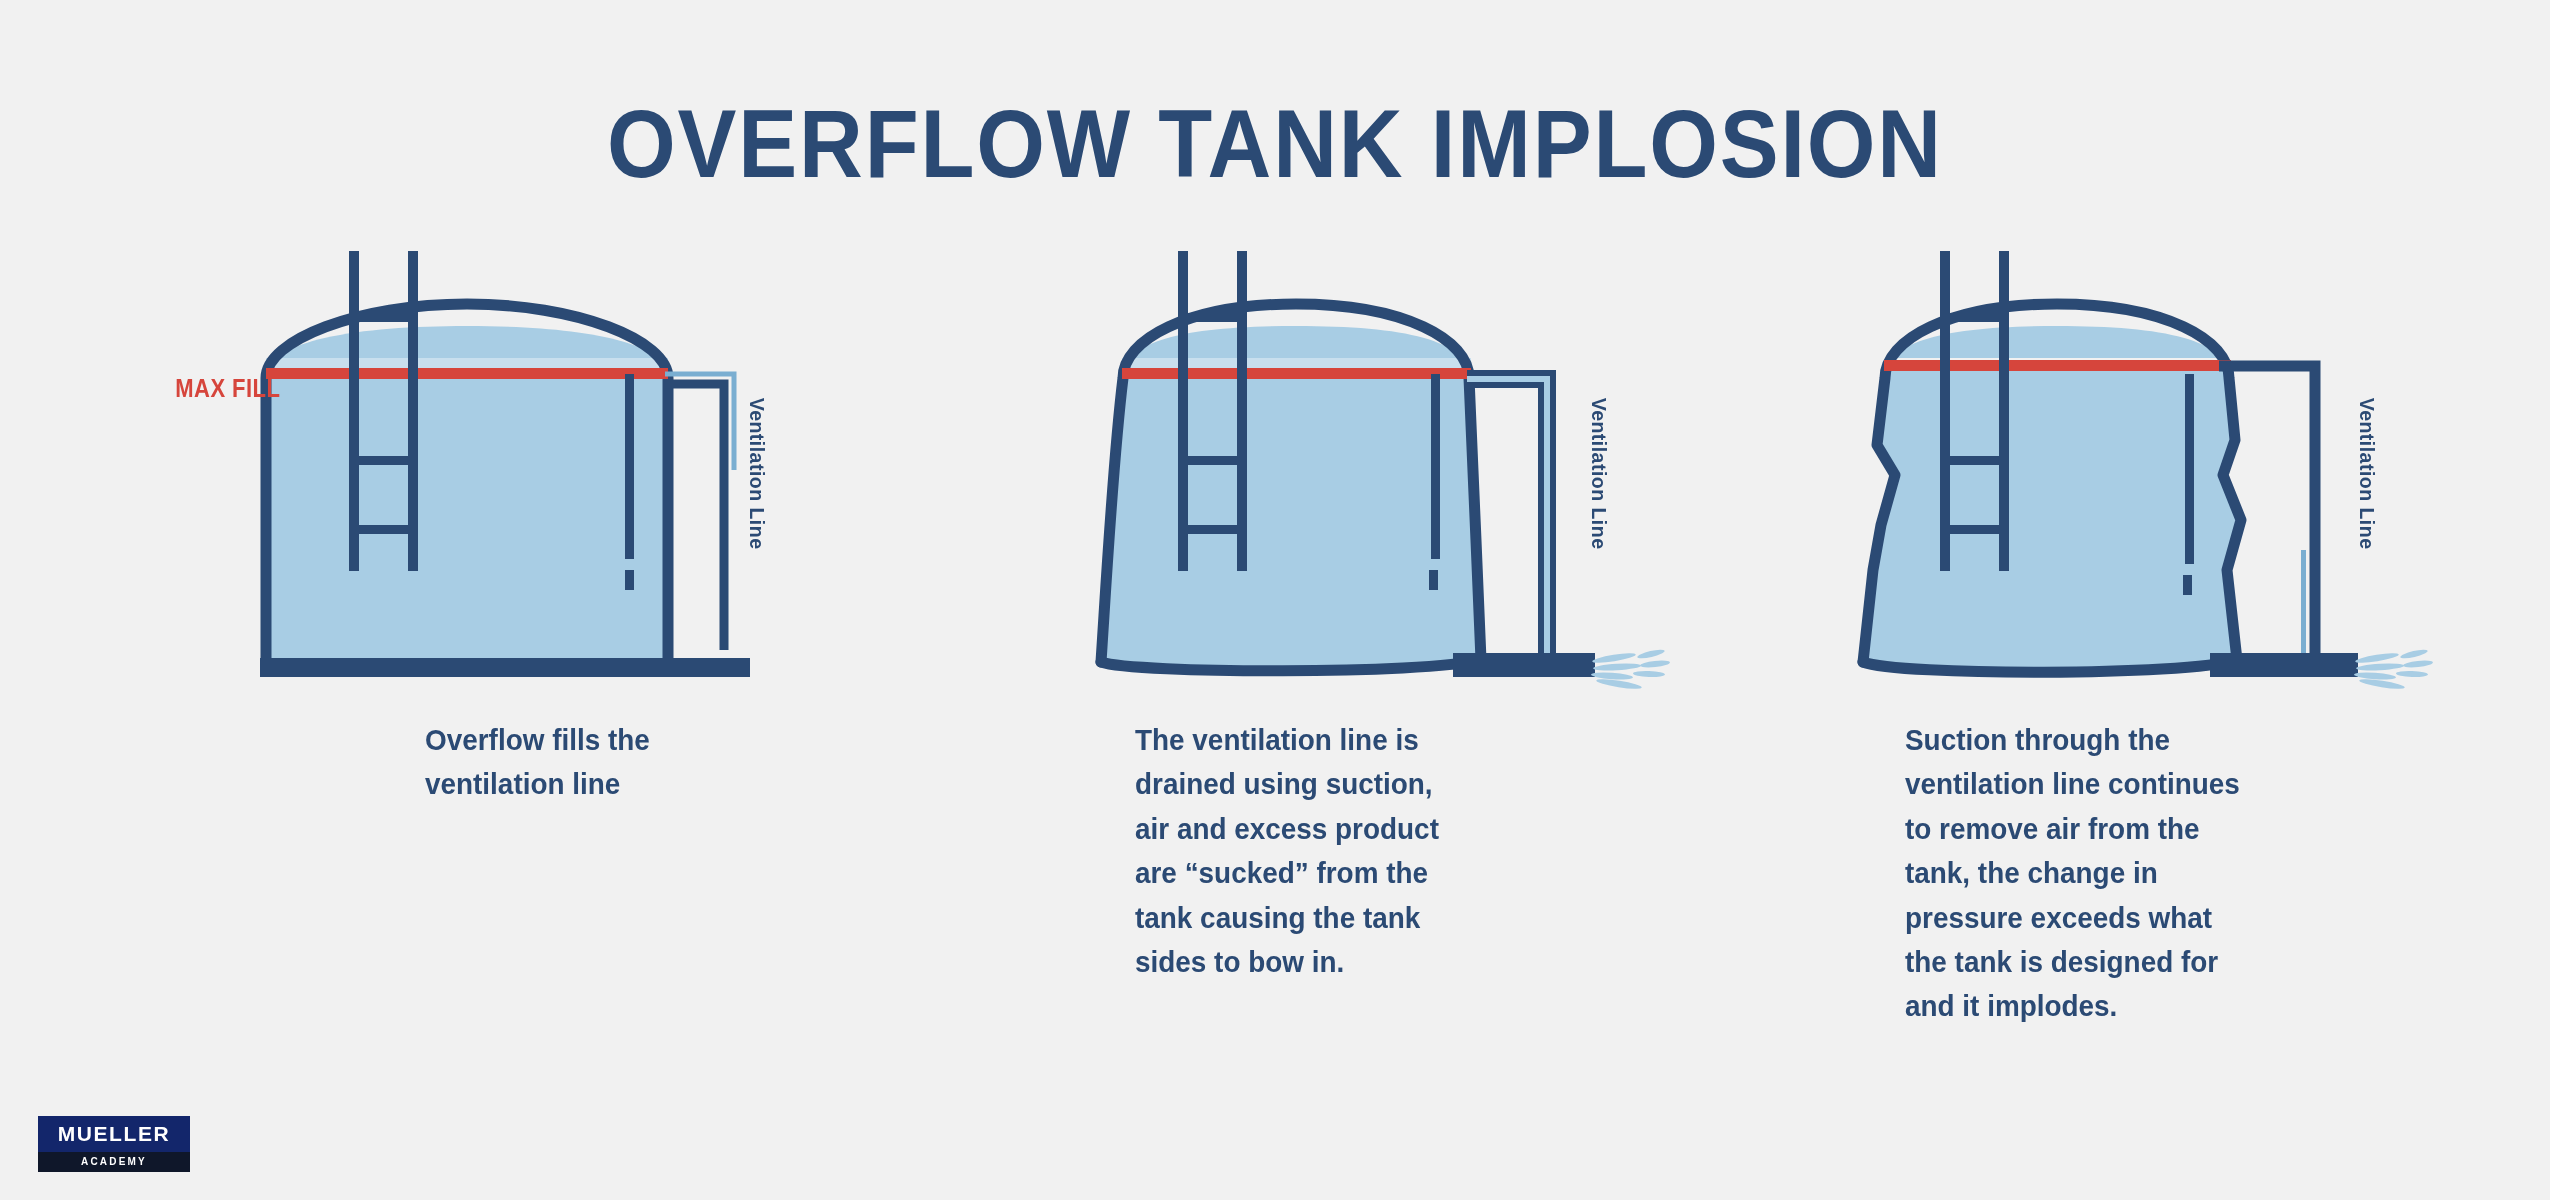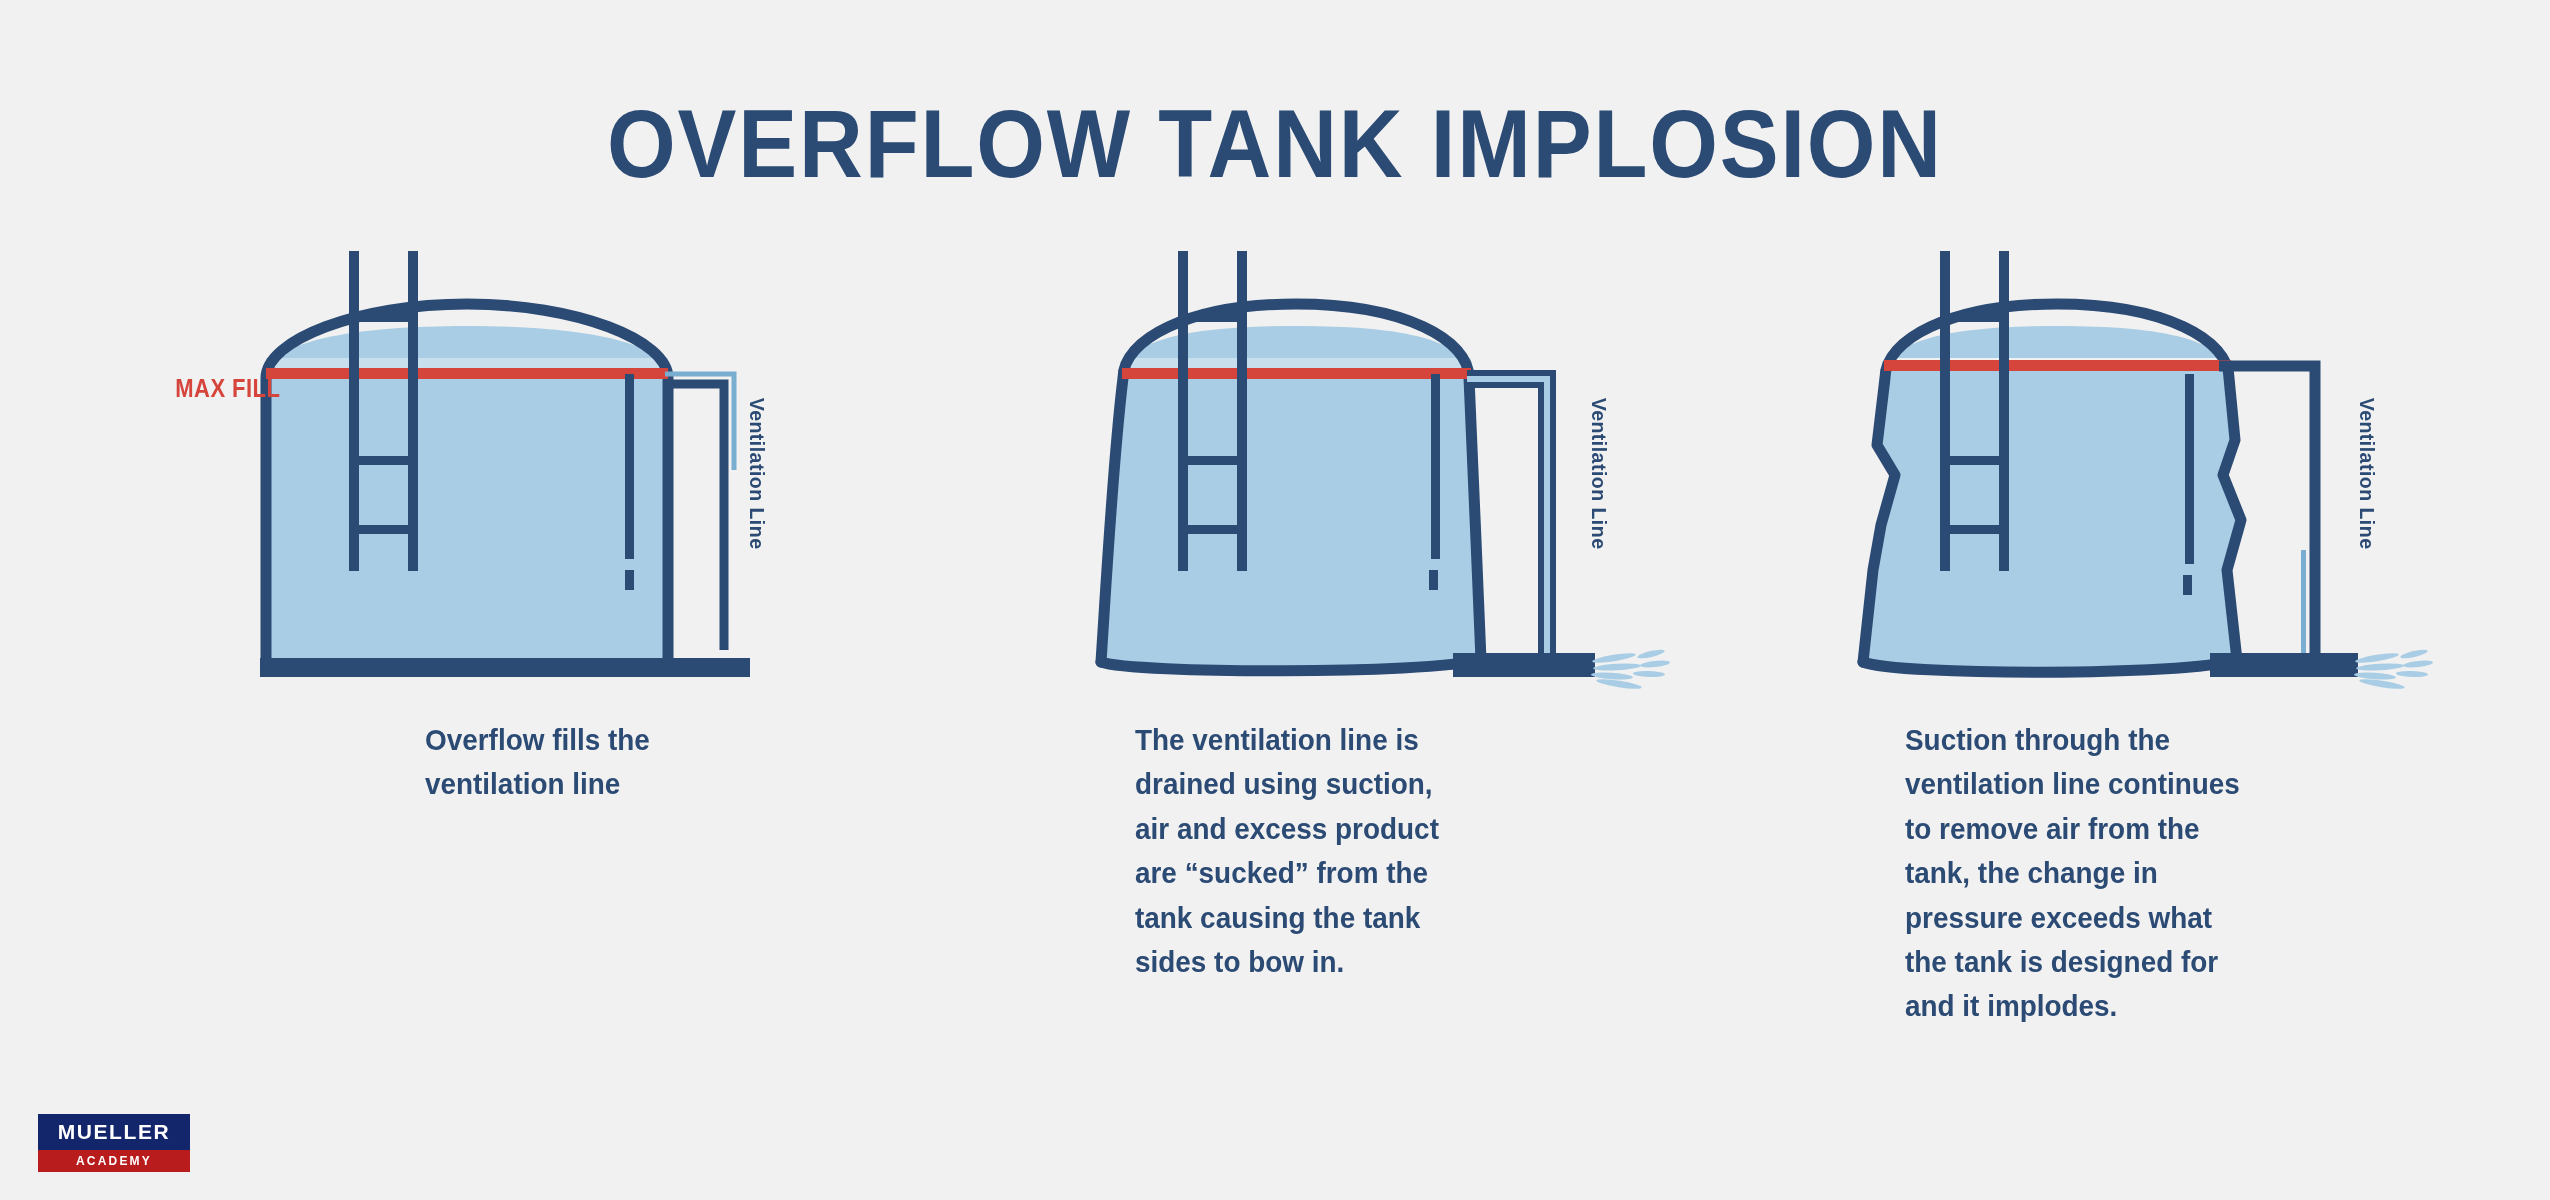--- a/index.html
+++ b/index.html
@@ -113,25 +113,25 @@
     color: #ffffff;
     font-family: "Liberation Sans", sans-serif;
     font-weight: bold;
     font-size: 21px;
     letter-spacing: 1.6px;
     text-align: center;
     padding: 7px 0 8px 0;
     line-height: 1;
   }
   #logo-secondary {
-    background: #b91c1c;
+    background: #0f172a;
     color: #ffffff;
     font-family: "Liberation Sans", sans-serif;
     font-weight: bold;
-    font-size: 12px;
+    font-size: 10px;
     letter-spacing: 2.2px;
     text-align: center;
     padding: 5px 0 5px 0;
     line-height: 1;
   }
 </style>
 </head>
 <body>
 
 <div id="infographic-title">OVERFLOW TANK IMPLOSION</div>

